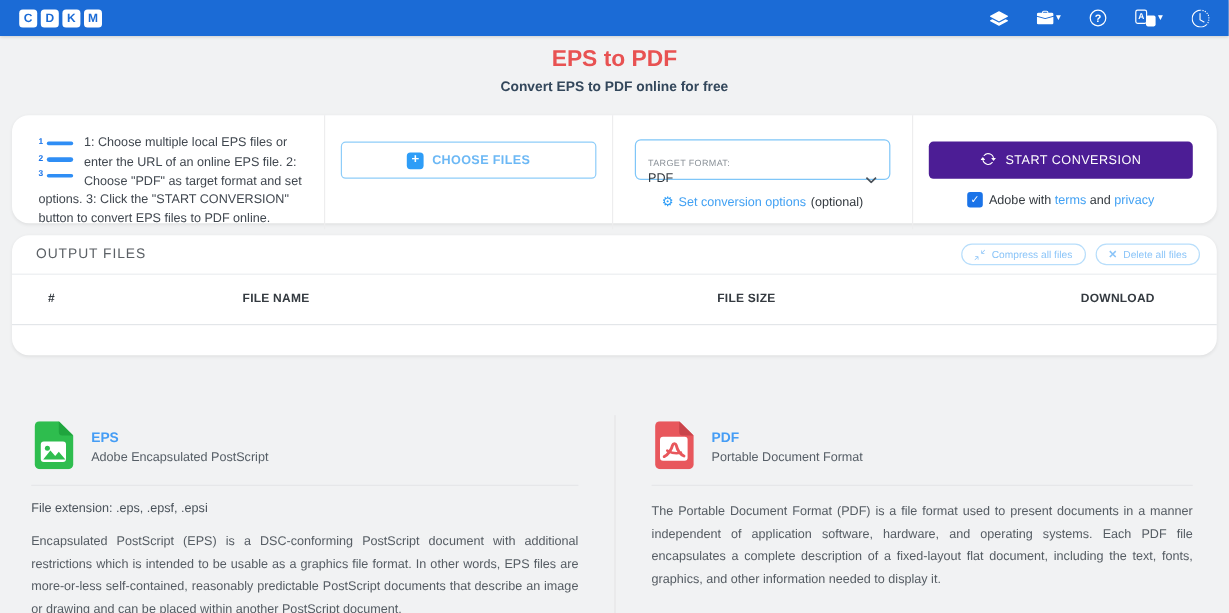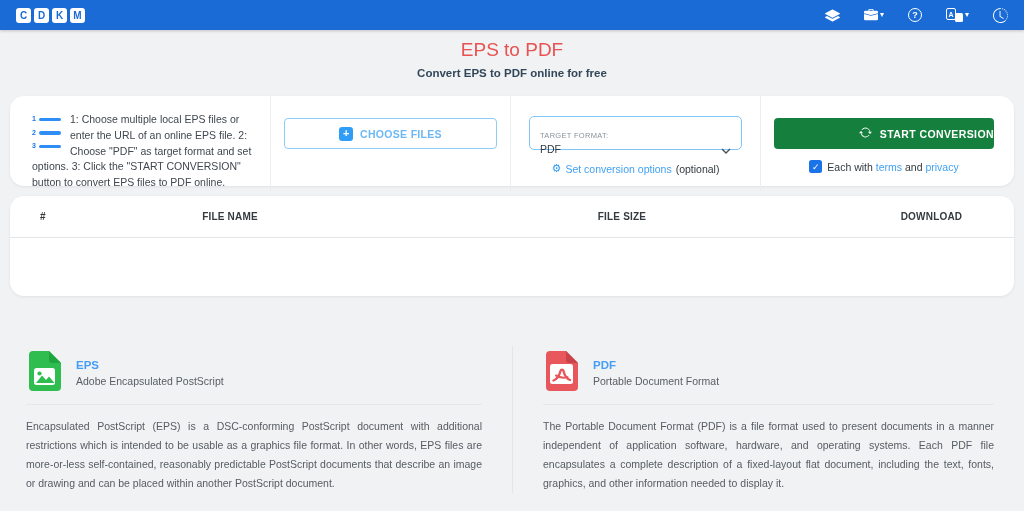--- a/index.html
+++ b/index.html
@@ -18,21 +18,21 @@
   .caret { font-size:8px; color:#fff; line-height:1; }
   .q-circle { width:14px; height:14px; border:1.4px solid #fff; border-radius:50%; color:#fff;
               font-size:9px; font-weight:bold; display:flex; align-items:center; justify-content:center; }
   .lang-wrap { position:relative; width:17px; height:14px; }
   .lang-a { position:absolute; left:0; top:0; width:10px; height:12px; border:1.3px solid #fff; border-radius:2px;
             color:#fff; font-size:7px; font-weight:bold; display:flex; align-items:center; justify-content:center; }
   .lang-b { position:absolute; right:0; bottom:0; width:8px; height:9px; background:#fff; border-radius:1.5px; }
 
   
   .page-head { text-align:center; padding-top:9px; }
-  .page-title { color:#e85252; font-size:19px; font-weight:normal; }
+  .page-title { color:#e85252; font-size:19px; font-weight:bold; }
   .page-sub { color:#33475b; font-size:11.5px; font-weight:bold; margin-top:6px; }
 
   
   .card { background:#fff; border-radius:14px; box-shadow:0 1px 3px rgba(0,0,0,.07); }
   .converter { margin:17px 10px 0; height:90px; display:grid; grid-template-columns:260px 240px 250px auto; }
   .conv-sec { border-left:1px solid #ededee; position:relative; }
   .conv-sec:first-child { border-left:none; }
 
   
   .instructions { padding:16px 14px 0 22px; font-size:10.5px; line-height:1.5; color:#40474f; }
@@ -56,23 +56,23 @@
   .select-box { height:34px; border:1px solid #7fc6f8; border-radius:5px; padding:14px 10px; text-align:left;
                 cursor:pointer; display:flex; flex-direction:column; justify-content:space-between; }
   .sel-label { font-size:7.5px; color:#8b9299; letter-spacing:.3px; }
   .sel-row { display:flex; align-items:center; justify-content:space-between; }
   .sel-val { font-size:10.5px; color:#33393f; }
   .opt-line { margin-top:12px; font-size:10.5px; color:#33393f; display:flex; align-items:center; justify-content:center; gap:4px; }
   .gear { color:#2e9df7; font-size:11px; }
 
   
   .start-sec { padding:22px 20px 0 13px; text-align:center; }
-  .start-btn { height:31px; width:100%; background:#15803d; border:none; border-radius:4px; color:#fff;
-               font-size:10.5px; font-weight:bold; letter-spacing:.4px; display:flex; align-items:center;
-               justify-content:flex-end; gap:8px; cursor:pointer; }
+  .start-btn { height:31px; width:100%; background:#4c1d95; border:none; border-radius:4px; color:#fff;
+               font-size:10.5px; font-weight:normal; letter-spacing:.4px; display:flex; align-items:center;
+               justify-content:center; gap:8px; cursor:pointer; }
   .agree { margin-top:11px; font-size:10.5px; color:#33393f; display:flex; align-items:center; justify-content:center; gap:5px; }
   .chk { width:13px; height:13px; background:#1a73e8; border-radius:2.5px; color:#fff; font-size:9px;
          display:flex; align-items:center; justify-content:center; cursor:pointer; }
 
   
   .output { margin:10px 10px 0; height:100px; }
   .out-head { height:33px; border-bottom:1px solid #eceef0; display:flex; align-items:center;
               justify-content:space-between; padding:0 14px 0 20px; }
   .out-title { color:#5c6166; font-size:11.5px; letter-spacing:.8px; }
   .pills { display:flex; gap:8px; }
@@ -202,26 +202,43 @@
       <span>
         <svg width="13" height="13" viewBox="0 0 16 16" fill="#fff">
             <path d="M11.534 7h3.932a.25.25 0 0 1 .192.41l-1.966 2.36a.25.25 0 0 1-.384 0l-1.966-2.36a.25.25 0 0 1 .192-.41zm-11 2h3.932a.25.25 0 0 0 .192-.41L2.692 6.23a.25.25 0 0 0-.384 0L.342 8.59A.25.25 0 0 0 .534 9z"></path>
             <path d="M8 3c-1.552 0-2.94.707-3.857 1.818a.5.5 0 1 1-.771-.636A6.002 6.002 0 0 1 13.917 7H12.9A5.002 5.002 0 0 0 8 3zM3.1 9a5.002 5.002 0 0 0 8.757 2.182.5.5 0 1 1 .771.636A6.002 6.002 0 0 1 2.083 9H3.1z"></path>
           </svg>
       </span>
       <span>START CONVERSION</span>
     </button>
     <div class="agree">
       <span class="chk">✓</span>
-      <span><span>Each with </span><a class="link">terms</a><span> and </span><a class="link">privacy</a></span>
+      <span><span>Adobe with </span><a class="link">terms</a><span> and </span><a class="link">privacy</a></span>
     </div>
   </div>
 </section>
 
 <section class="card output">
+  <div class="out-head">
+    <span class="out-title">OUTPUT FILES</span>
+    <div class="pills">
+      <button class="pill">
+        <span>
+          <svg width="9" height="9" viewBox="0 0 16 16" fill="#8ac4f8">
+              <path d="M.172 15.828a.5.5 0 0 0 .707 0l4.096-4.096V14.5a.5.5 0 1 0 1 0v-3.975a.5.5 0 0 0-.5-.5H1.5a.5.5 0 0 0 0 1h2.768L.172 15.121a.5.5 0 0 0 0 .707zM15.828.172a.5.5 0 0 0-.707 0l-4.096 4.096V1.5a.5.5 0 1 0-1 0v3.975a.5.5 0 0 0 .5.5H14.5a.5.5 0 0 0 0-1h-2.768L15.828.879a.5.5 0 0 0 0-.707z"></path>
+            </svg>
+        </span>
+        <span>Compress all files</span>
+      </button>
+      <button class="pill">
+        <span class="xg">✕</span>
+        <span>Delete all files</span>
+      </button>
+    </div>
+  </div>
   <div class="thead">
     <span class="c0">#</span>
     <span class="cc">FILE NAME</span>
     <span class="cc">FILE SIZE</span>
     <span class="cc">DOWNLOAD</span>
   </div>
   <div style="height:24px;"></div>
 </section>
 
 <section class="formats">
@@ -236,20 +253,21 @@
           <circle cx="12.5" cy="22.5" r="2.1" fill="#2ebd4e"></circle>
           <path d="M9 32l6-7.5 4 4.5 3-3.5 5.5 6.5z" fill="#2ebd4e"></path>
         </svg>
       </span>
       <div>
         <div class="fmt-name">EPS</div>
         <div class="fmt-full">Adobe Encapsulated PostScript</div>
       </div>
     </div>
     <hr class="fmt-hr">
+    <div class="fmt-ext">File extension: .eps, .epsf, .epsi</div>
     <p class="fmt-desc">Encapsulated PostScript (EPS) is a DSC-conforming PostScript document with additional restrictions which is intended to be usable as a graphics file format. In other words, EPS files are more-or-less self-contained, reasonably predictable PostScript documents that describe an image or drawing and can be placed within another PostScript document.</p>
   </div>
 
   <div class="fmt-col right">
     <div class="fmt-head">
       <span>
         <svg width="38" height="40" viewBox="0 0 36 40">
           <path d="M6 0h16l12 12v24a4 4 0 0 1-4 4H6a4 4 0 0 1-4-4V4a4 4 0 0 1 4-4z" fill="#e8575c"></path>
           <path d="M22 0l12 12h-9a3 3 0 0 1-3-3V0z" fill="#c9444a"></path>
           <rect x="6" y="13" width="23" height="20" rx="2.5" fill="#fff"></rect>

